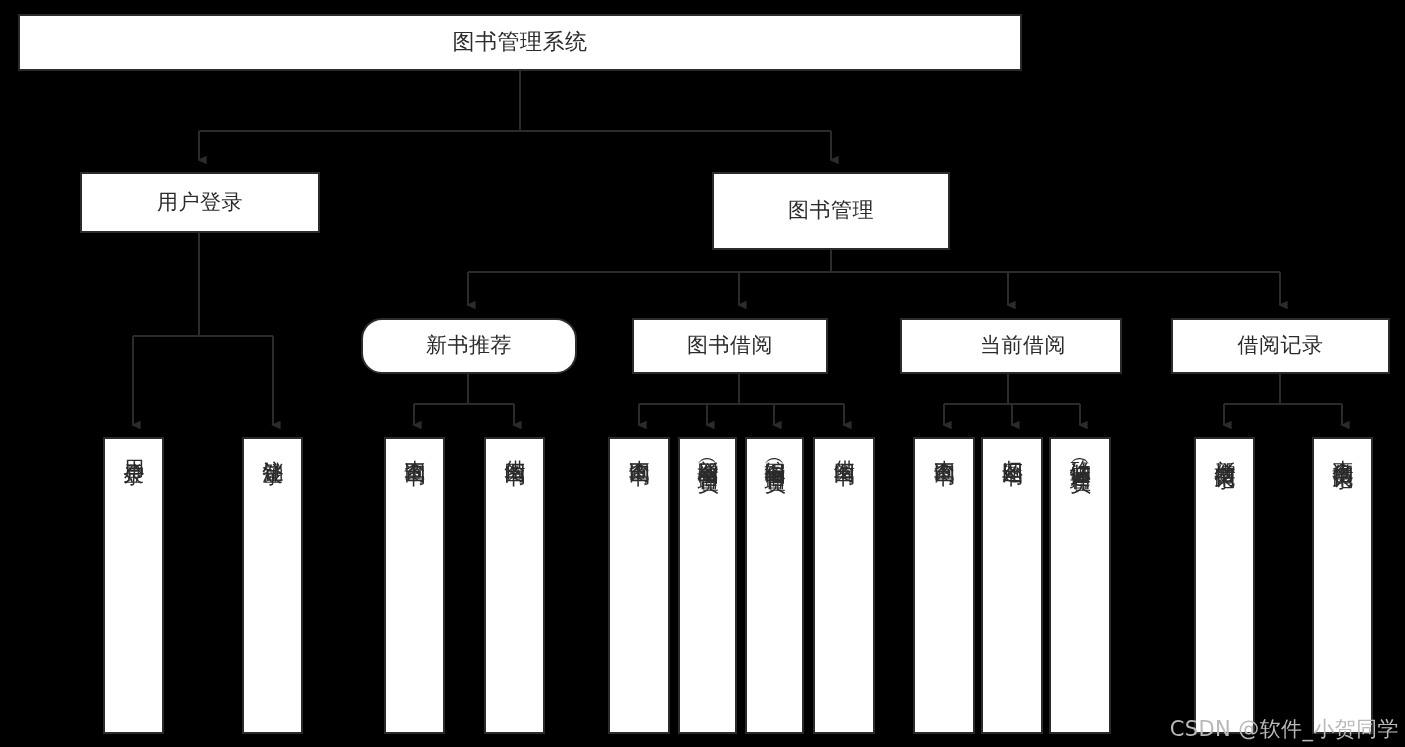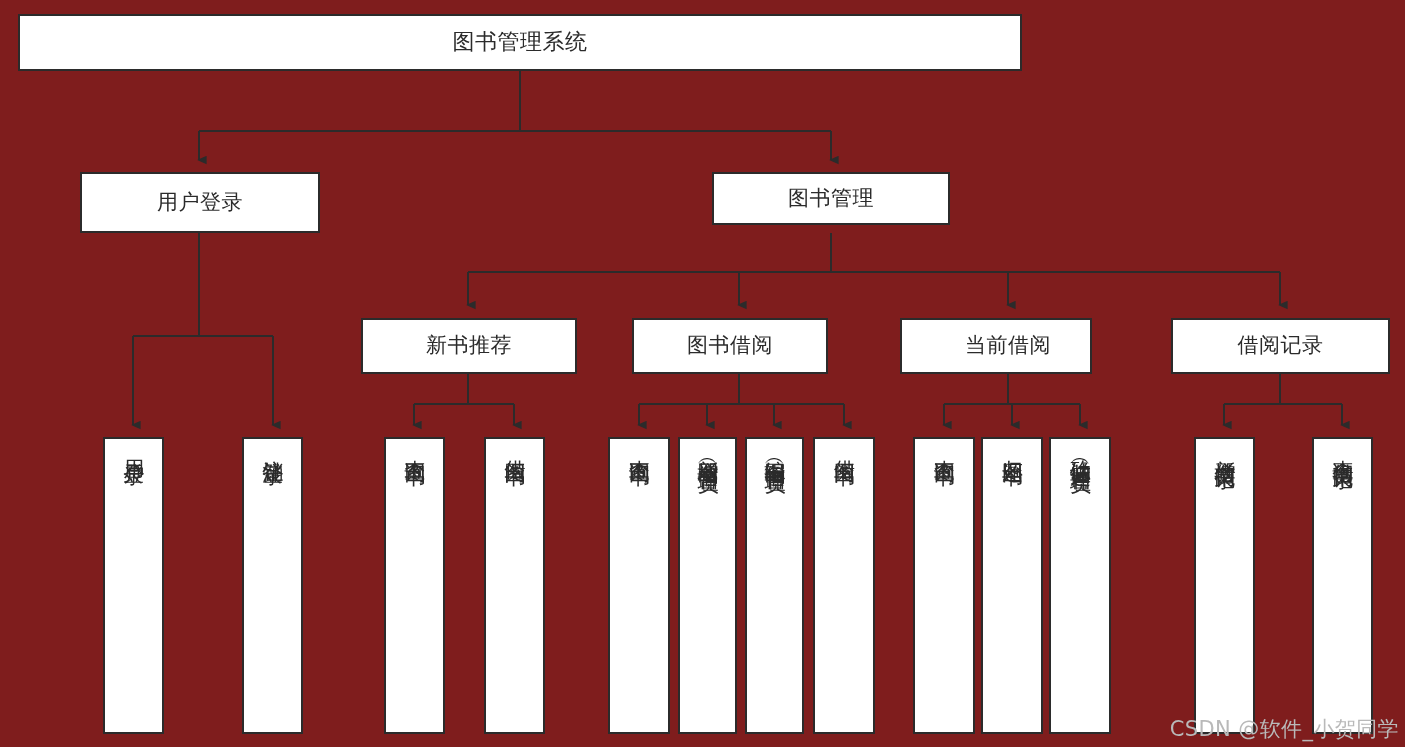--- a/index.html
+++ b/index.html
@@ -8,21 +8,21 @@
     padding: 0;
     background: #ffffff;
   }
   body {
     font-family: "DejaVu Sans", "Liberation Sans", sans-serif;
   }
   #canvas {
     position: relative;
     width: 1405px;
     height: 747px;
-    background: #7f1d1d;
+    background: #000000;
     overflow: hidden;
   }
   svg.connectors {
     position: absolute;
     left: 0;
     top: 0;
     width: 1405px;
     height: 747px;
     pointer-events: none;
   }
@@ -127,33 +127,33 @@
   </svg>
 
   <div class="node horiz root" style="left:18px; top:14px; width:1004px; height:57px;">
     <span>图书管理系统</span>
   </div>
 
   <div class="node horiz" style="left:80px; top:172px; width:240px; height:61px;">
     <span>用户登录</span>
   </div>
 
-  <div class="node horiz" style="left:712px; top:172px; width:238px; height:53px;">
+  <div class="node horiz" style="left:712px; top:172px; width:238px; height:78px;">
     <span>图书管理</span>
   </div>
 
-  <div class="node horiz" style="left:361px; top:318px; width:216px; height:56px;">
+  <div class="node horiz" style="left:361px; top:318px; width:216px; height:56px;border-radius:21px;">
     <span>新书推荐</span>
   </div>
 
   <div class="node horiz" style="left:632px; top:318px; width:196px; height:56px;">
     <span>图书借阅</span>
   </div>
 
-  <div class="node horiz" style="left:900px; top:318px; width:192px; height:56px;padding-left:24px;">
+  <div class="node horiz" style="left:900px; top:318px; width:222px; height:56px;padding-left:24px;">
     <span>当前借阅</span>
   </div>
 
   <div class="node horiz" style="left:1171px; top:318px; width:219px; height:56px;">
     <span>借阅记录</span>
   </div>
 
   <div class="node vert" style="left:103px; top:437px; width:61px; height:297px;">
     <span class="vert-label">用户登录</span>
   </div>

